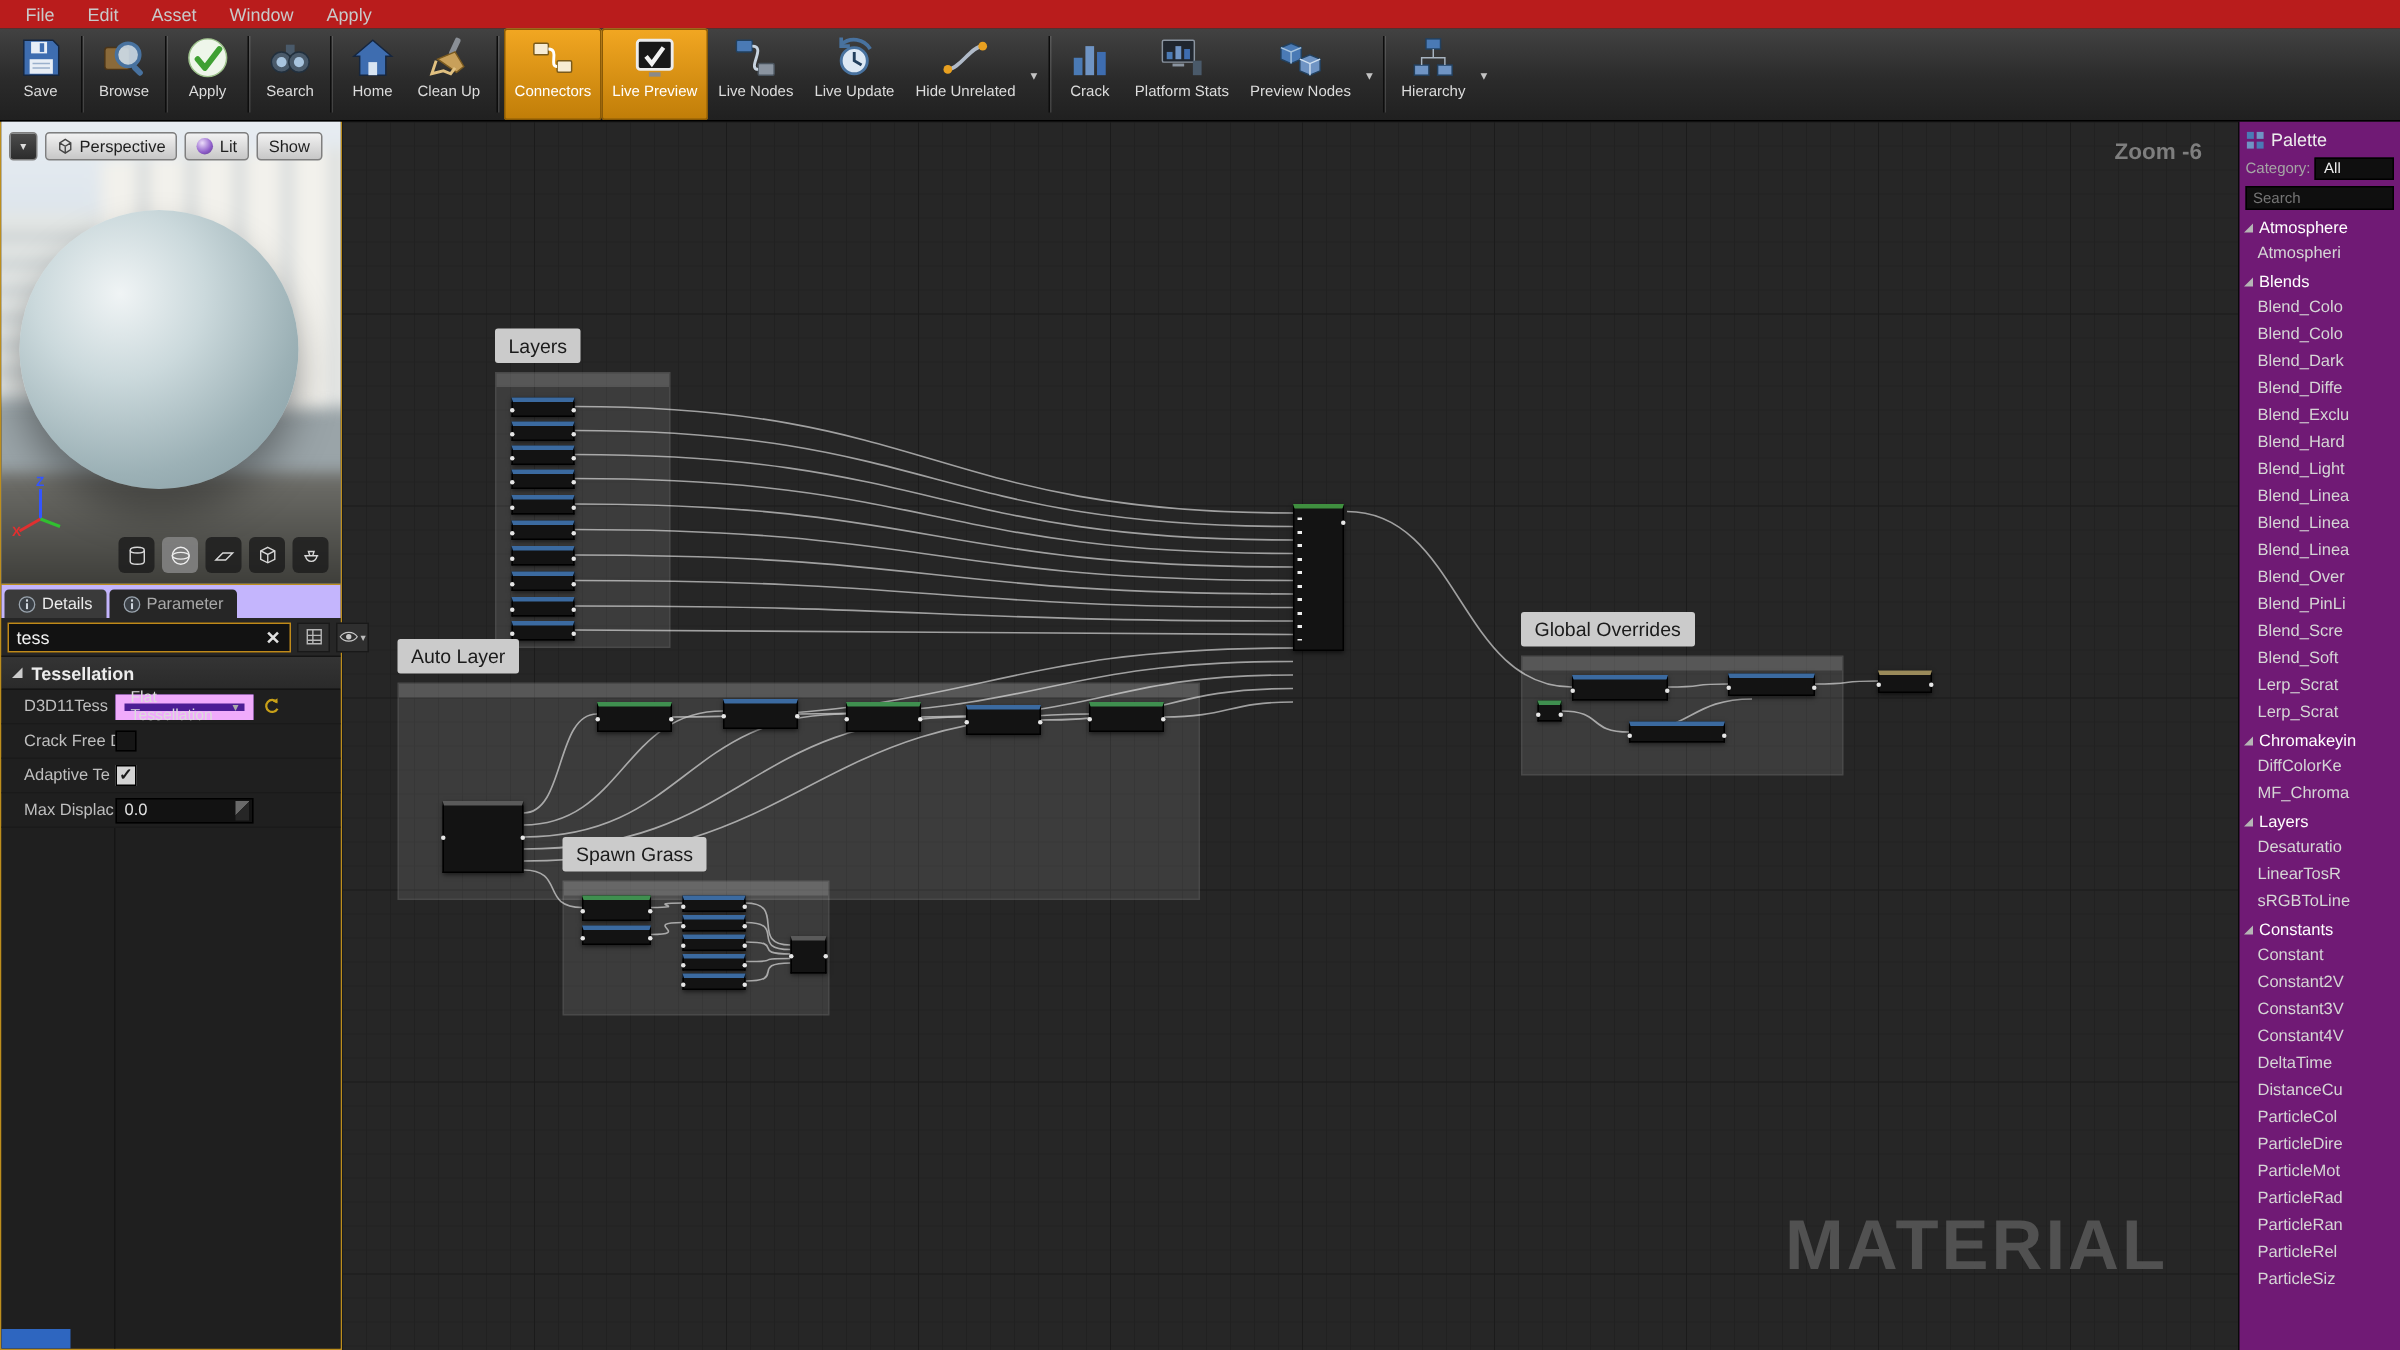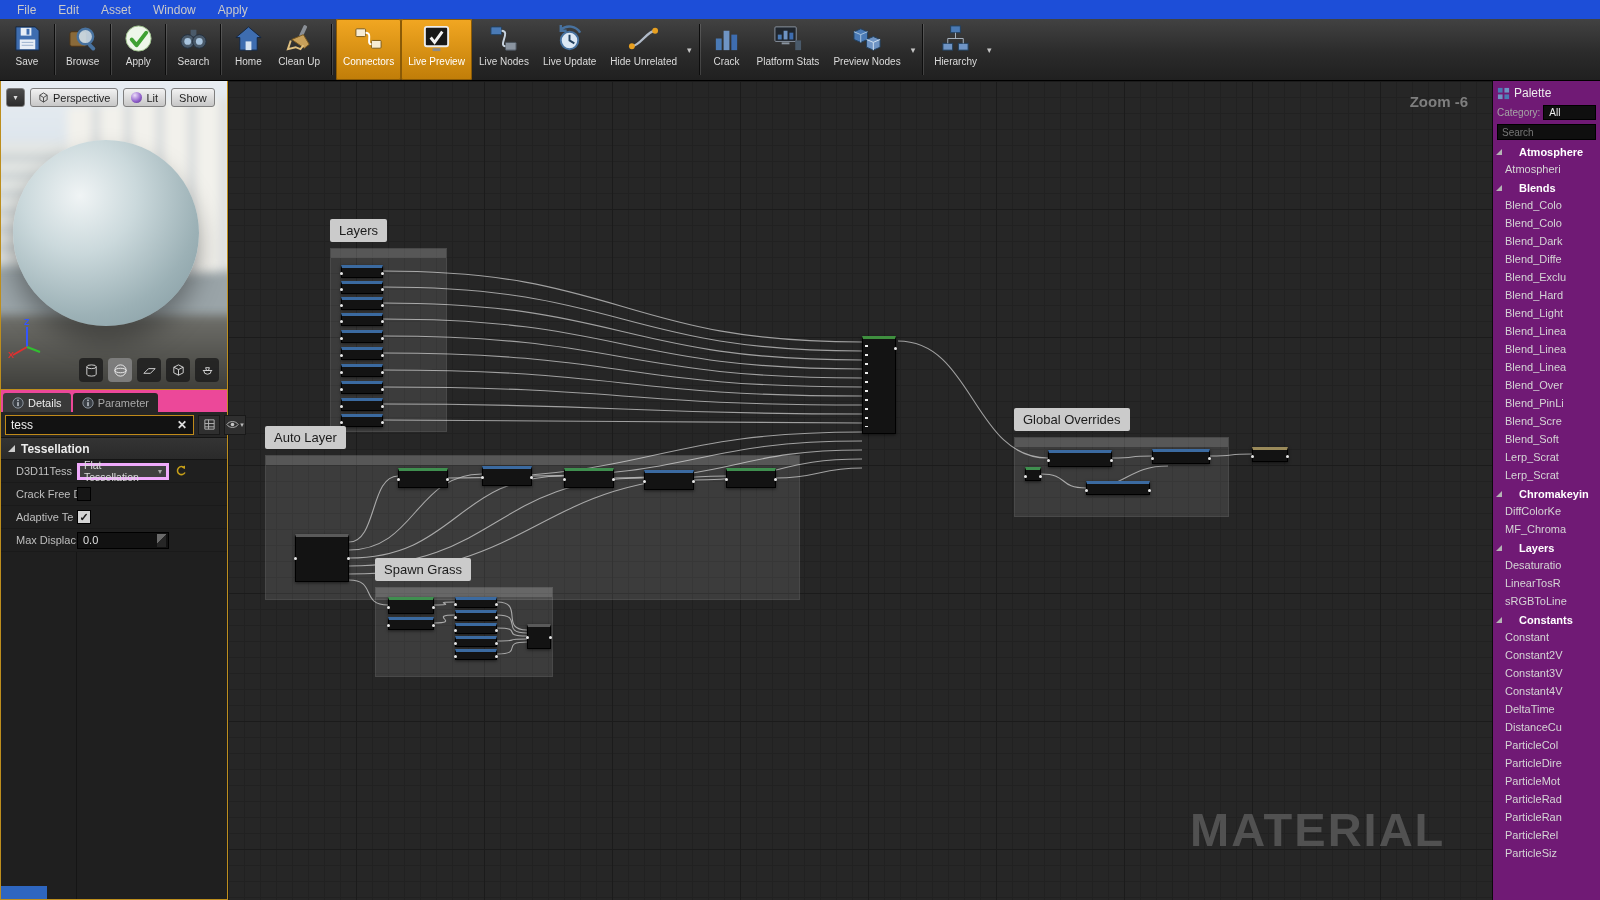--- a/index.html
+++ b/index.html
@@ -2,21 +2,21 @@
 <html><head>
 <meta charset="utf-8">
 <style>
   * { margin:0; padding:0; box-sizing:border-box; }
   html,body { width:1600px; height:900px; overflow:hidden; background:#151515;
     font-family:"Liberation Sans", sans-serif; }
   #screen { position:relative; width:1600px; height:900px; background:#1b1b1b; }
 
   
   #menu-bar { position:absolute; left:0; top:0; width:1600px; height:19px;
-    background:#1d4ed8; display:flex; align-items:center; padding-left:6px; z-index:15;}
+    background:#b91c1c; display:flex; align-items:center; padding-left:6px; z-index:15;}
   .menu-item { font-size:12px; color:#c9c9c9; padding:2px 11px; cursor:default; }
 
   
   #toolbar { position:absolute; left:0; top:19px; width:1600px; height:62px;
     background:linear-gradient(#424242,#2b2b2b 55%,#202020);
     border-bottom:1px solid #000; display:flex; align-items:stretch; padding:0 4px; z-index:15;}
   .tbtn { display:flex; flex-direction:column; align-items:center; padding:3px 7px 1px;
     min-width:46px; cursor:pointer; border-radius:2px;}
   .tbtn.hl { background:linear-gradient(#f2a722,#c07d08); box-shadow:inset 0 0 0 1px #8a5a06;}
   .ticon { width:31px; height:31px; margin-top:1px; }
@@ -54,21 +54,21 @@
   .lit-ball { width:11px; height:11px; border-radius:50%;
     background:radial-gradient(circle at 35% 30%,#ecdcfa,#8d5cc9 60%,#56377e); }
   .persp-ico svg{ width:11px; height:11px; display:block;}
   .vp-axis { position:absolute; left:6px; bottom:26px; }
   .vp-shapes { position:absolute; bottom:7px; left:78px; display:flex; gap:5px; }
   .shape-btn { width:24px; height:24px; border-radius:4px; background:rgba(28,28,28,.82);
     display:flex; align-items:center; justify-content:center; cursor:pointer;}
   .shape-btn.active { background:rgba(130,130,130,.9); }
   .shape-btn svg { width:15px; height:15px; }
 
-  #tabs-row { height:22px; background:#ec4899; display:flex; gap:2px; padding:3px 2px 0; flex:none;}
+  #tabs-row { height:22px; background:#c4b5fd; display:flex; gap:2px; padding:3px 2px 0; flex:none;}
   .tab { display:flex; align-items:center; gap:4px; padding:0 9px; font-size:11px; color:#a9a9a9;
     background:#262626; border-radius:3px 3px 0 0; cursor:pointer; white-space:nowrap; overflow:hidden;}
   .tab.active { background:#3a3a3a; color:#ececec; }
   .tab svg { width:12px; height:12px; flex:none;}
 
   #search-row { height:26px; display:flex; align-items:center; padding:3px 4px; gap:4px;
     background:#262626; flex:none; border-bottom:1px solid #141414;}
   #searchbox { flex:1; display:flex; align-items:center; background:#121212;
     border:1px solid #c08a1a; height:20px; }
   #searchbox input { flex:1; min-width:0; background:transparent; border:none; outline:none;
@@ -81,21 +81,21 @@
 
   #section-header { height:22px; background:linear-gradient(#343434,#2a2a2a);
     display:flex; align-items:center; gap:6px; padding:0 7px; font-size:12px; color:#ececec;
     border-bottom:1px solid #141414; flex:none; font-weight:bold;}
   .tri-exp { width:0; height:0; border-bottom:7px solid #cccccc; border-left:7px solid transparent; }
 
   .prow { height:23px; display:flex; align-items:center; padding-left:15px; background:#1f1f1f;
     border-bottom:1px solid #1a1a1a; flex:none;}
   .plabel { width:61px; font-size:11px; color:#bfbfbf; white-space:nowrap; overflow:hidden; flex:none;}
   .pctl { display:flex; align-items:center; gap:6px; }
-  .combo { width:92px; height:17px; background:#404040; border:3px solid #f0abfc; color:#dcdcdc;
+  .combo { width:92px; height:17px; background:#4c1d95; border:6px solid #f0abfc; color:#dcdcdc;
     font-size:10.5px; display:flex; align-items:center; justify-content:space-between;
     padding:0 4px; cursor:pointer;}
   .caret { font-size:8px; color:#aaa; }
   .reset-arrow svg { width:12px; height:12px; display:block; }
   .chk { width:14px; height:14px; background:#161616; border:1px solid #000; color:#1a1a1a;
     font-size:11px; line-height:13px; text-align:center; cursor:pointer;}
   .chk.on { background:#d4d4d4; font-weight:bold;}
   .numfield { width:92px; height:17px; background:#121212; border:1px solid #000; color:#e0e0e0;
     font-size:11px; display:flex; align-items:center; justify-content:space-between;
     padding:0 2px 0 5px;}
@@ -151,22 +151,22 @@
   #cat-row { display:flex; align-items:center; padding:2px 4px; gap:3px; flex:none;}
   #cat-label { font-size:10px; color:#a5a5a5; white-space:nowrap;}
   #cat-value { flex:1; background:#0f0f0f; border:1px solid #000; color:#efefef; font-size:10px;
     padding:1px 5px; cursor:pointer;}
   #palette-search { margin:2px 4px 3px; height:16px; background:#0f0f0f; border:1px solid #000;
     display:flex; align-items:center; flex:none;}
   #palette-search input { flex:1; min-width:0; background:transparent; border:none; outline:none;
     color:#cccccc; font-size:10px; padding:0 4px; font-family:"Liberation Sans",sans-serif;}
   #palette-search input::placeholder { color:#767676; }
   #palette-list { flex:1; overflow:hidden; }
-  .pcat { display:flex; align-items:center; gap:17px; padding:2px 2px 2px 3px; height:18px;
-    color:#ffffff; font-weight:bold; font-size:11px; cursor:pointer; white-space:nowrap;}
+  .pcat { display:flex; align-items:center; gap:4px; padding:2px 2px 2px 3px; height:18px;
+    color:#ffffff; font-weight:normal; font-size:11px; cursor:pointer; white-space:nowrap;}
   .pcat .tri { width:0; height:0; border-bottom:6px solid #b5b5b5; border-left:6px solid transparent; flex:none;}
   .pitem { padding:2px 0 2px 12px; height:18px; color:#d5d5d5; font-size:11px;
     white-space:nowrap; overflow:hidden; cursor:pointer;}
 </style>
 </head>
 <body>
 <div id="screen">
 
   <div id="menu-bar">
       <div class="menu-item">File</div>

